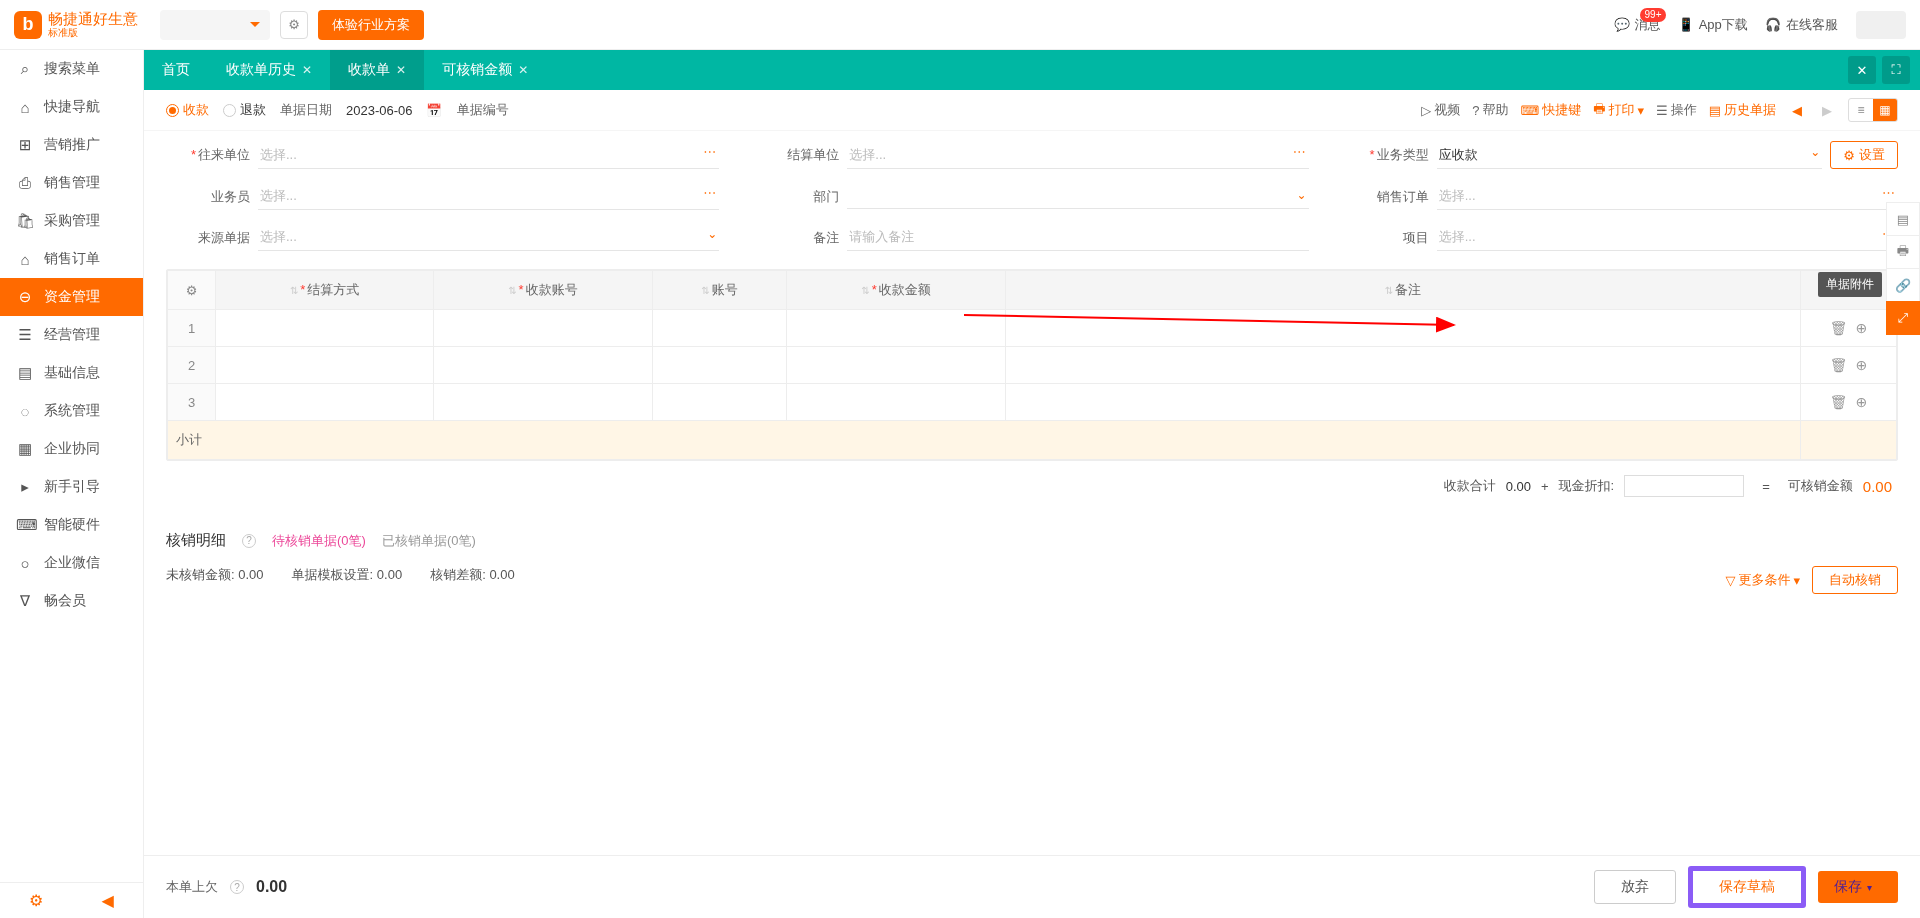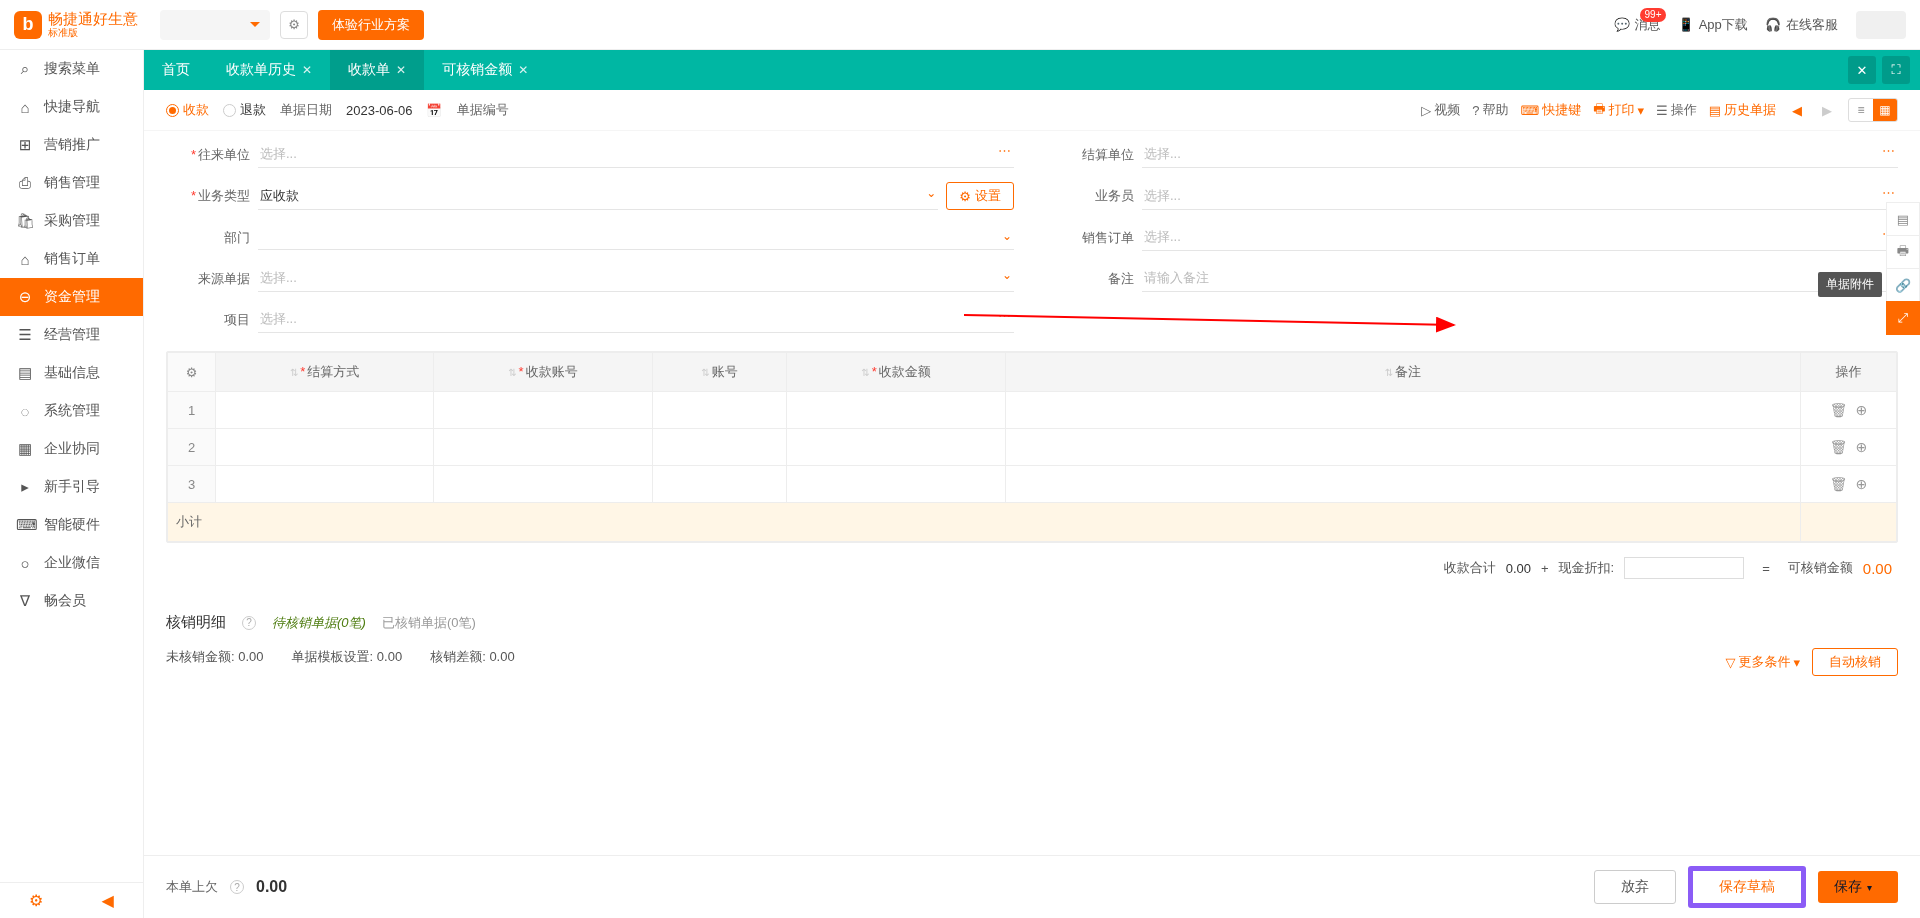--- a/index.html
+++ b/index.html
@@ -43,21 +43,21 @@
 .date-val { color: #333; font-size: 13px;}
 .cal-icon { color: #ff6a00; }
 .tb-right { margin-left: auto; display: flex; align-items: center; gap: 12px; font-size: 13px; color: #666; flex-wrap:wrap;}
 .tb-link { display:flex; align-items:center; gap:3px; cursor:pointer;}
 .tb-link.orange { color:#ff6a00;}
 .pager-arrow { color:#ff6a00; padding:0 4px;}
 .view-toggle { display:flex; border:1px solid #ddd; border-radius:3px; overflow:hidden;}
 .vt { width:24px; height:22px; display:flex;align-items:center;justify-content:center; font-size:12px; color:#888;}
 .vt.active{ background:#ff6a00; color:#fff;}
 .content { flex: 1; overflow: auto; padding: 10px 22px 0; }
-.form-grid { display: grid; grid-template-columns: repeat(2, 1fr); gap: 14px 36px; margin-bottom: 16px;}
+.form-grid { display: grid; grid-template-columns: repeat(3, 1fr); gap: 14px 36px; margin-bottom: 16px;}
 .form-row { display: flex; align-items: center; gap: 8px; }
 .form-lbl { width: 84px; text-align: right; color: #666; font-size: 13px; white-space:nowrap;}
 .req { color: #ff3b30; margin-right: 2px;}
 .form-input { flex: 1; border-bottom: 1px solid #e5e5e5; padding: 4px 2px; color: #bbb; font-size: 13px; position: relative; min-height:24px;}
 .form-input .dots { position: absolute; right: 2px; top: 2px; color: #ff6a00; letter-spacing: 1px;}
 .form-input .chev { position: absolute; right: 2px; top: 3px; color: #ff6a00; font-size:12px;}
 .settings-btn { border: 1px solid #ff6a00; color: #ff6a00; padding: 4px 12px; border-radius: 3px; cursor: pointer; font-size:13px; display:flex;align-items:center;gap:4px;}
 .tbl-wrap { margin-top: 18px; border:1px solid #ededed; border-radius:2px;}
 .tbl { width: 100%; border-collapse: collapse; }
 .tbl th, .tbl td { border: 1px solid #ededed; padding: 10px 8px; font-size: 13px; }
@@ -70,32 +70,32 @@
 .totals-row { display:flex; justify-content:flex-end; align-items:center; gap:10px; padding:14px 6px; font-size:13px; color:#555;}
 .totals-row .val { color:#333;}
 .totals-row .val.orange { color:#ff6a00; font-size:15px;}
 .totals-row .eq { margin:0 8px;}
 .totals-row input{ width:120px; border:1px solid #ddd; padding:3px 6px; font-size:12px;}
 .section2 { margin-top:12px;}
 .sec-hdr { display:flex; align-items:center; gap:16px; padding:8px 0;}
 .sec-title { font-size:15px; color:#333;}
 .sec-q { color:#aaa; border:1px solid #ccc; border-radius:50%; width:14px;height:14px; font-size:10px; display:flex;align-items:center;justify-content:center;}
 .sec-tab { color:#999; font-size:13px; cursor:pointer;}
-.sec-tab.active { color:#4d7c0f;font-style:italic;}
+.sec-tab.active { color:#ec4899;}
 .sum-line { display:flex; gap:28px; padding:8px 0 16px; font-size:13px; color:#555;}
 .sum-line .rt { margin-left:auto; display:flex; gap:12px; align-items:center;}
 .more-cond { color:#ff6a00; display:flex; align-items:center; gap:3px; cursor:pointer;}
 .auto-btn { border:1px solid #ff6a00; color:#ff6a00; padding:4px 16px; border-radius:3px; cursor:pointer;}
 .bottom-bar { position:absolute; bottom:0; left:0; right:0; background:#fff; border-top:1px solid #eee; display:flex; align-items:center; padding:10px 22px; gap:12px;}
 .bottom-bar .lbl2{ color:#666; font-size:13px;}
 .bottom-bar .amt { font-weight:bold; font-size:16px;}
 .btn { padding:7px 26px; border-radius:3px; cursor:pointer; font-size:14px;}
 .btn.plain { border:1px solid #ccc; color:#555; background:#fff;}
 .btn.outline { border:5px solid #8b5cf6; color:#ff6a00; background:#fff;}
-.btn.primary { background:#ff6a00; color:#0f172a;padding-left:16px;}
+.btn.primary { background:#ff6a00; color:#4c1d95;padding-left:16px;}
 .btn.primary .car{ margin-left:5px; font-size:10px;}
 .right-rail { position:absolute; right:0; top:152px; display:flex; flex-direction:column;}
 .rail-btn { width:34px; height:34px; background:#fff; border:1px solid #eee; display:flex; align-items:center; justify-content:center; color:#888; cursor:pointer; margin-bottom:-1px;}
 .rail-btn.orange { background:#ff6a00; color:#fff; border-color:#ff6a00;}
 .tooltip-box { position:absolute; right:38px; top:222px; background:#555; color:#fff; padding:4px 8px; font-size:12px; border-radius:2px;}
 .arrow-svg { position:absolute; pointer-events:none; }
 </style>
 </head>
 <body>
 

